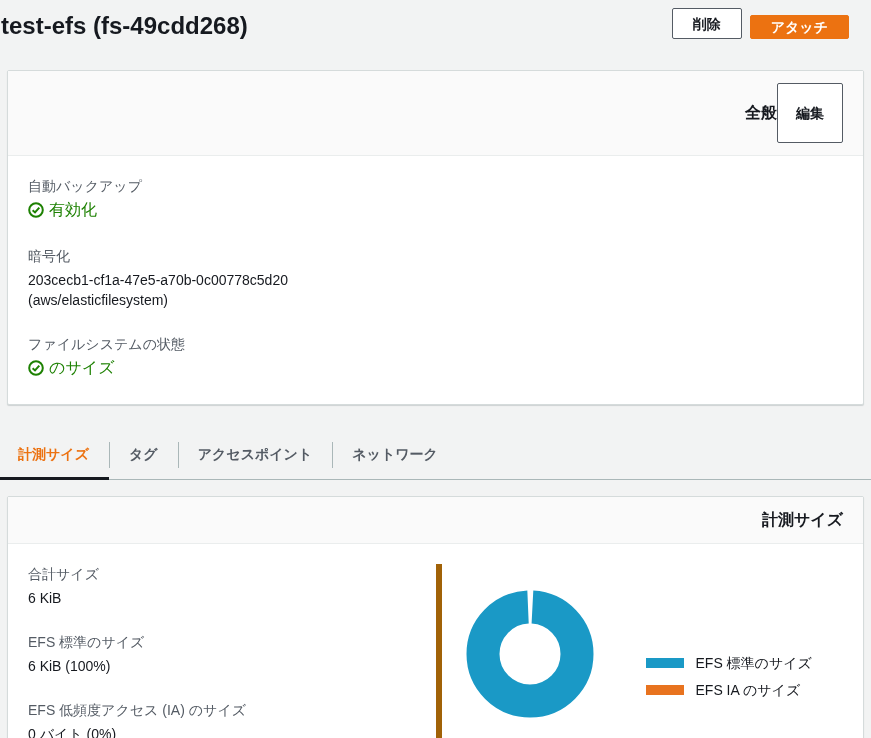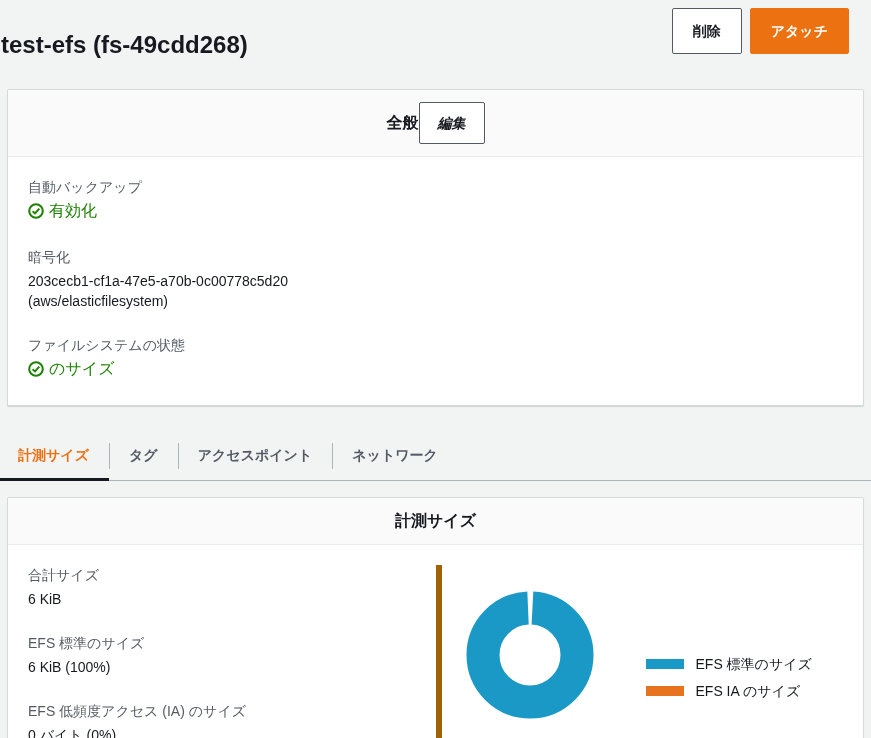--- a/index.html
+++ b/index.html
@@ -9,45 +9,45 @@
     background: #f2f3f3;
     font-family: "Liberation Sans", "DejaVu Sans", sans-serif;
     color: #16191f;
     -webkit-font-smoothing: antialiased;
   }
   .page { position: relative; padding: 0 7px; }
 
   
   .page-header { position: relative; }
   .page-title {
-    margin: 0 0 0 -6px; padding-top: 28px;
+    margin: 0 0 0 -6px; padding-top: 9px;
     font-size: 24px; line-height: 34px; font-weight: 600; color: #16191f;
   }
   .header-actions { position: absolute; top: 8px; right: 15px; display: flex; gap: 8px; }
   .btn {
     font-family: inherit; font-size: 14px; font-weight: bold; line-height: 20px;
-    padding: 12px 20px; border-radius: 2px; cursor: pointer;
+    padding: 1px 20px; border-radius: 2px; cursor: pointer;
     background: #fff; border: 1px solid #545b64; color: #16191f;
   }
-  .btn.primary { background: #ec7211; border-color: #ec7211; color: #fff; }
+  .btn.primary { background: #ec7211; border-color: #ec7211; color: #fff; margin-top: 7px; }
 
   
   .panel {
     background: #fff; border: 1px solid #d5dbdb; border-radius: 2px;
     box-shadow: 0 1px 1px rgba(0,28,36,.15);
   }
   .panel-general { margin-top: 27px; }
   .panel-metered { margin-top: 16px; margin-bottom: 16px; }
   .panel-header {
-    display: flex; align-items: center; justify-content: center;
+    display: flex; align-items: center; justify-content: flex-end;
     background: #fafafa; border-bottom: 1px solid #eaeded;
     padding: 12px 20px;
   }
   .panel-title { margin: 0; font-size: 16px; line-height: 22px; font-weight: bold; color: #16191f; }
-  .btn.edit { padding: 10px 18px; font-style: italic; }
+  .btn.edit { padding: 19px 18px; }
 
   .panel-body { display: flex; padding: 20px 20px 24px; }
   .col { flex: 1 1 50%; min-width: 0; }
   .col + .col { border-left: 6px solid #a16207; padding-left: 18px; }
 
   .field { margin-bottom: 24px; }
   .field:last-child { margin-bottom: 0; }
   .field-label { display: block; font-size: 14px; line-height: 20px; color: #545b64; margin-bottom: 4px; }
   .field-value { display: block; font-size: 14px; line-height: 20px; color: #16191f; }
   .status { display: inline-flex; align-items: center; gap: 5px; color: #1d8102; font-size: 16px; line-height: 20px; }

